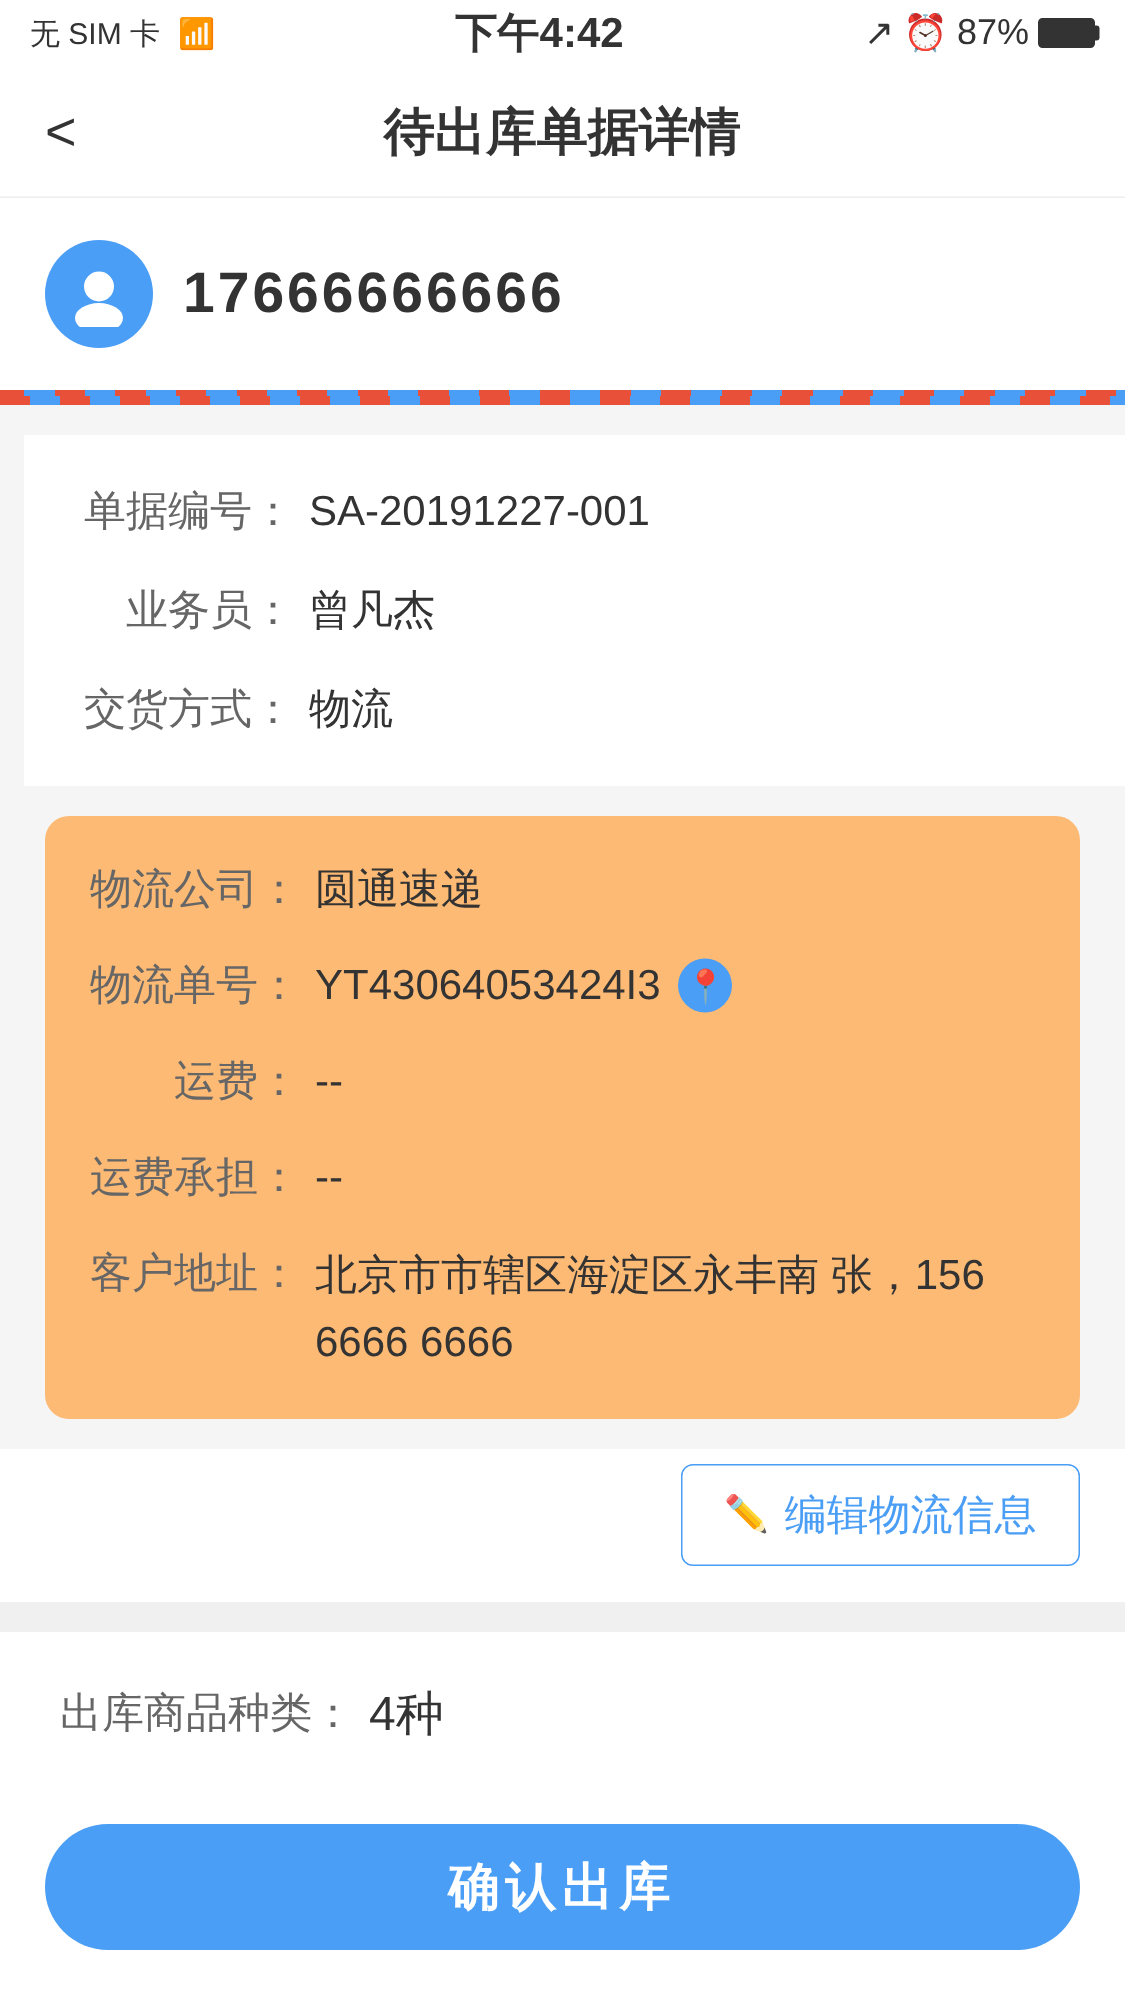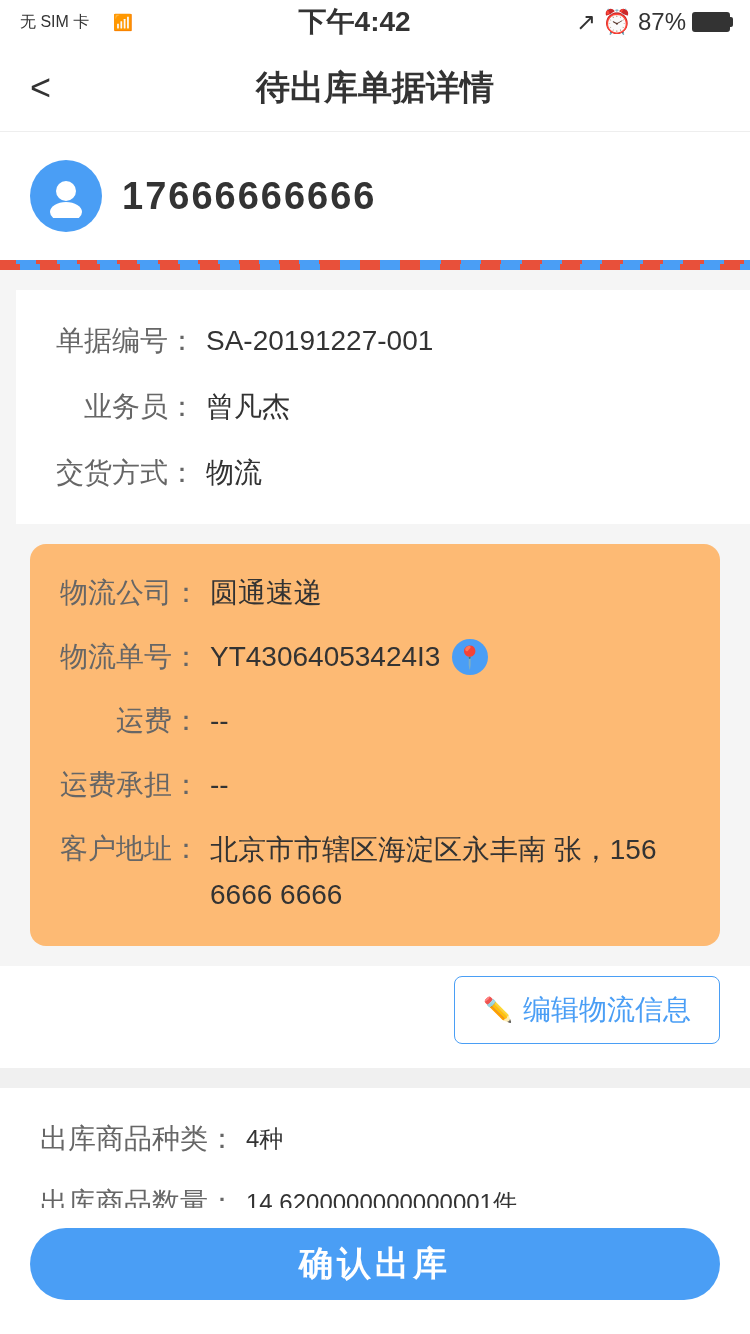--- a/index.html
+++ b/index.html
@@ -19,21 +19,21 @@
       width: 750px;
       height: 44px;
       background: #fff;
       display: flex;
       align-items: center;
       justify-content: space-between;
       padding: 0 20px;
       font-size: 26px;
       font-weight: 500;
     }
-    .status-left { display: flex; align-items: center; gap: 24px; font-size: 16px; }
+    .status-left { display: flex; align-items: center; gap: 12px; font-size: 20px; }
     .status-center { font-size: 28px; font-weight: 600; }
     .status-right { display: flex; align-items: center; gap: 6px; font-size: 24px; }
 
     
     .nav-bar {
       width: 750px;
       height: 88px;
       background: #fff;
       display: flex;
       align-items: center;
@@ -217,21 +217,21 @@
     .product-row:last-child { margin-bottom: 0; }
     .product-label {
       color: #666;
       font-size: 28px;
       min-width: 165px;
       text-align: right;
       flex-shrink: 0;
     }
     .product-value {
       color: #333;
-      font-size: 24px;
+      font-size: 32px;
       margin-left: 10px;
     }
 
     
     .view-btn-row {
       display: flex;
       justify-content: flex-end;
       padding: 10px 30px 30px;
       background: #fff;
     }
@@ -252,21 +252,21 @@
     .bottom-area {
       position: fixed;
       bottom: 0;
       left: 0;
       width: 750px;
       background: #fff;
       padding: 20px 30px 34px;
     }
     .confirm-btn {
       width: 100%;
-      height: 72px;
+      height: 84px;
       background: #4a9ef5;
       border-radius: 50px;
       border: none;
       color: #fff;
       font-size: 34px;
       font-weight: 600;
       letter-spacing: 4px;
       cursor: pointer;
     }
   </style>

